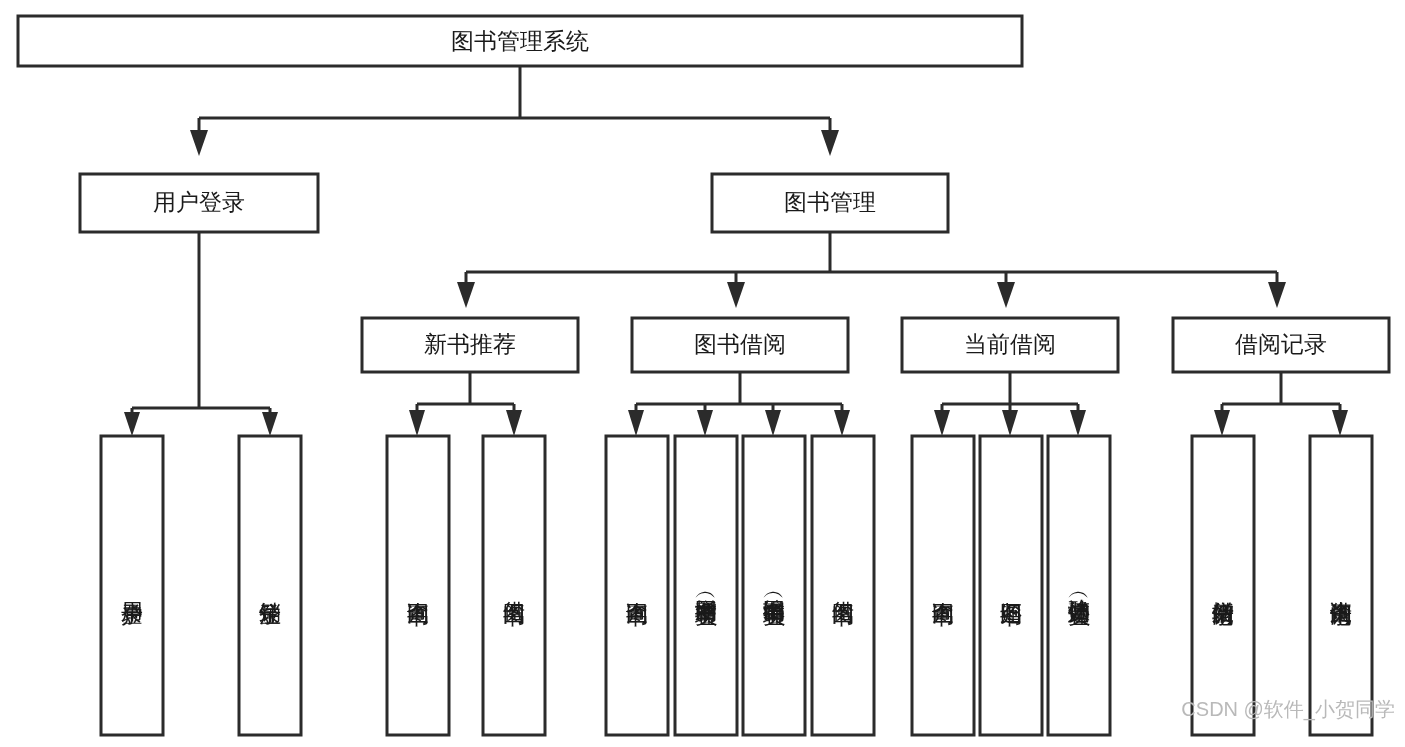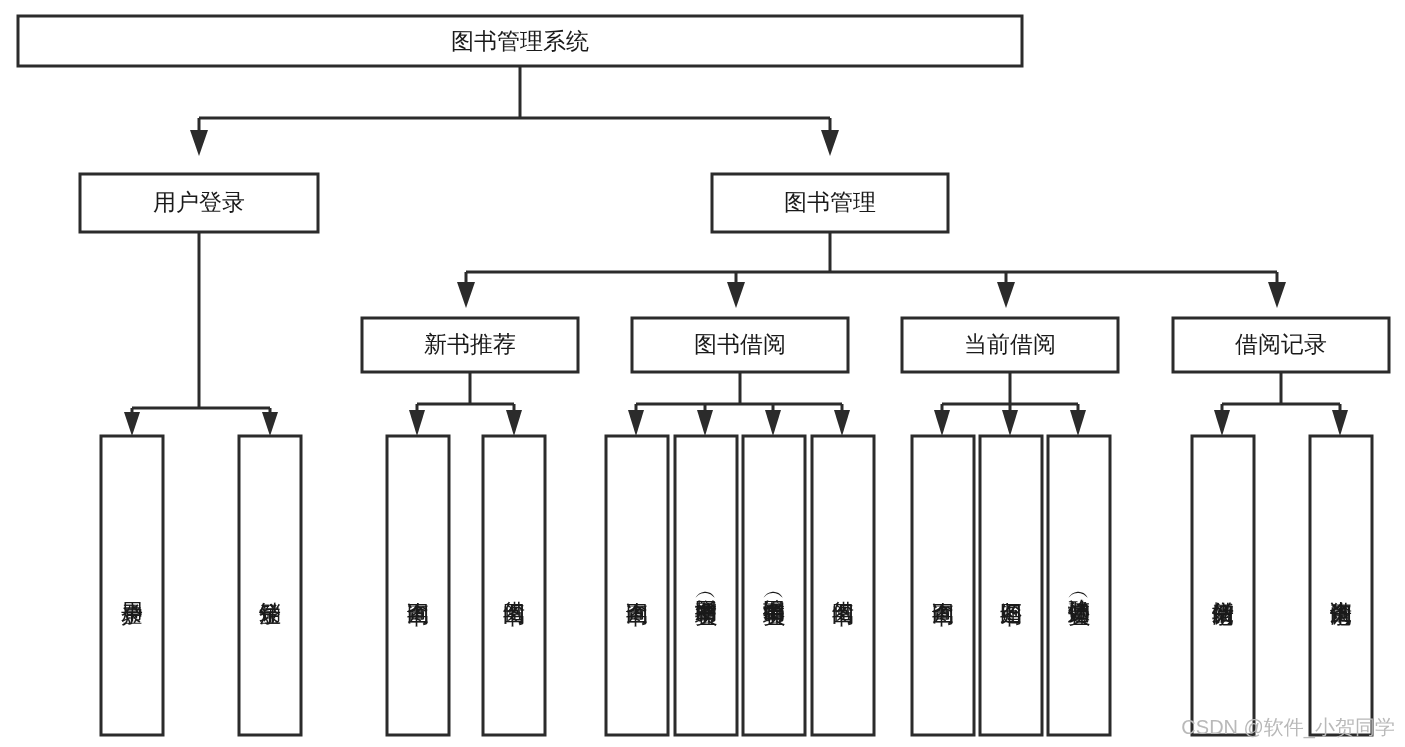--- a/index.html
+++ b/index.html
@@ -61,21 +61,21 @@
     white-space: nowrap;
     text-align: center;
     display: flex;
     align-items: center;
     justify-content: center;
     pointer-events: none;
   }
   .watermark {
     position: absolute;
     right: 10px;
-    bottom: 6px;
+    bottom: 24px;
     font-family: "Liberation Sans", "DejaVu Sans", sans-serif;
     font-size: 20px;
     color: #b9b9b9;
     white-space: nowrap;
   }
 </style>
 </head>
 <body>
 
 <div id="diagram-root">

